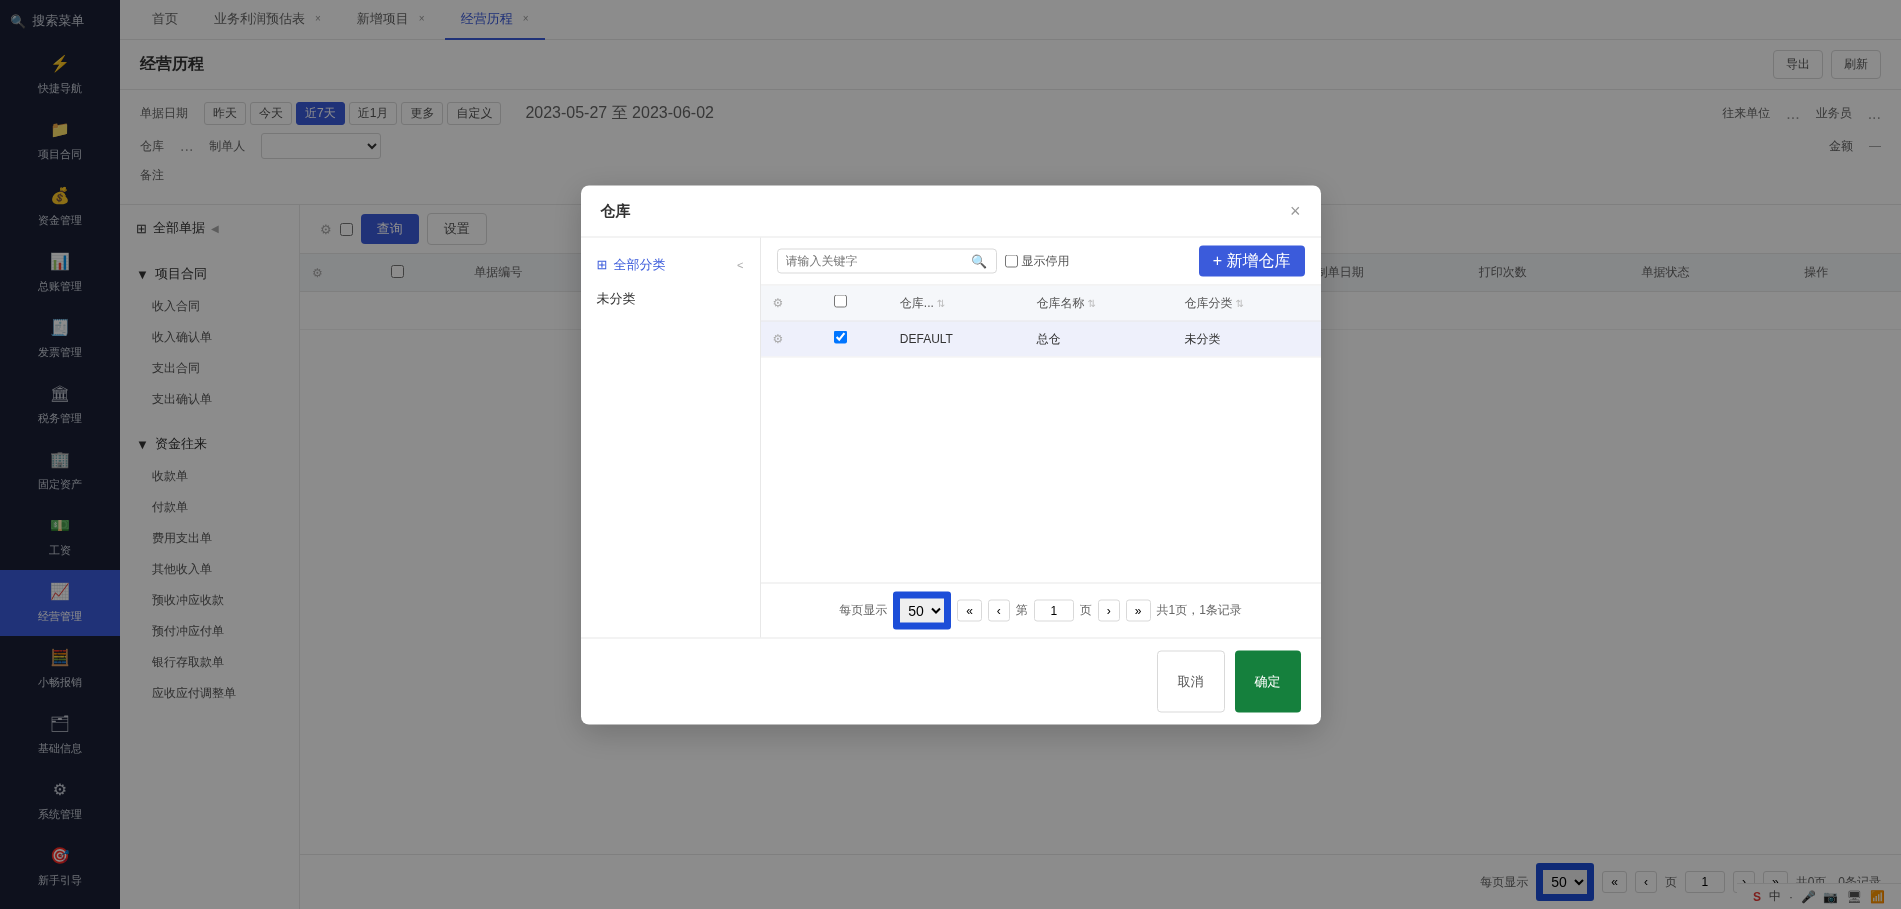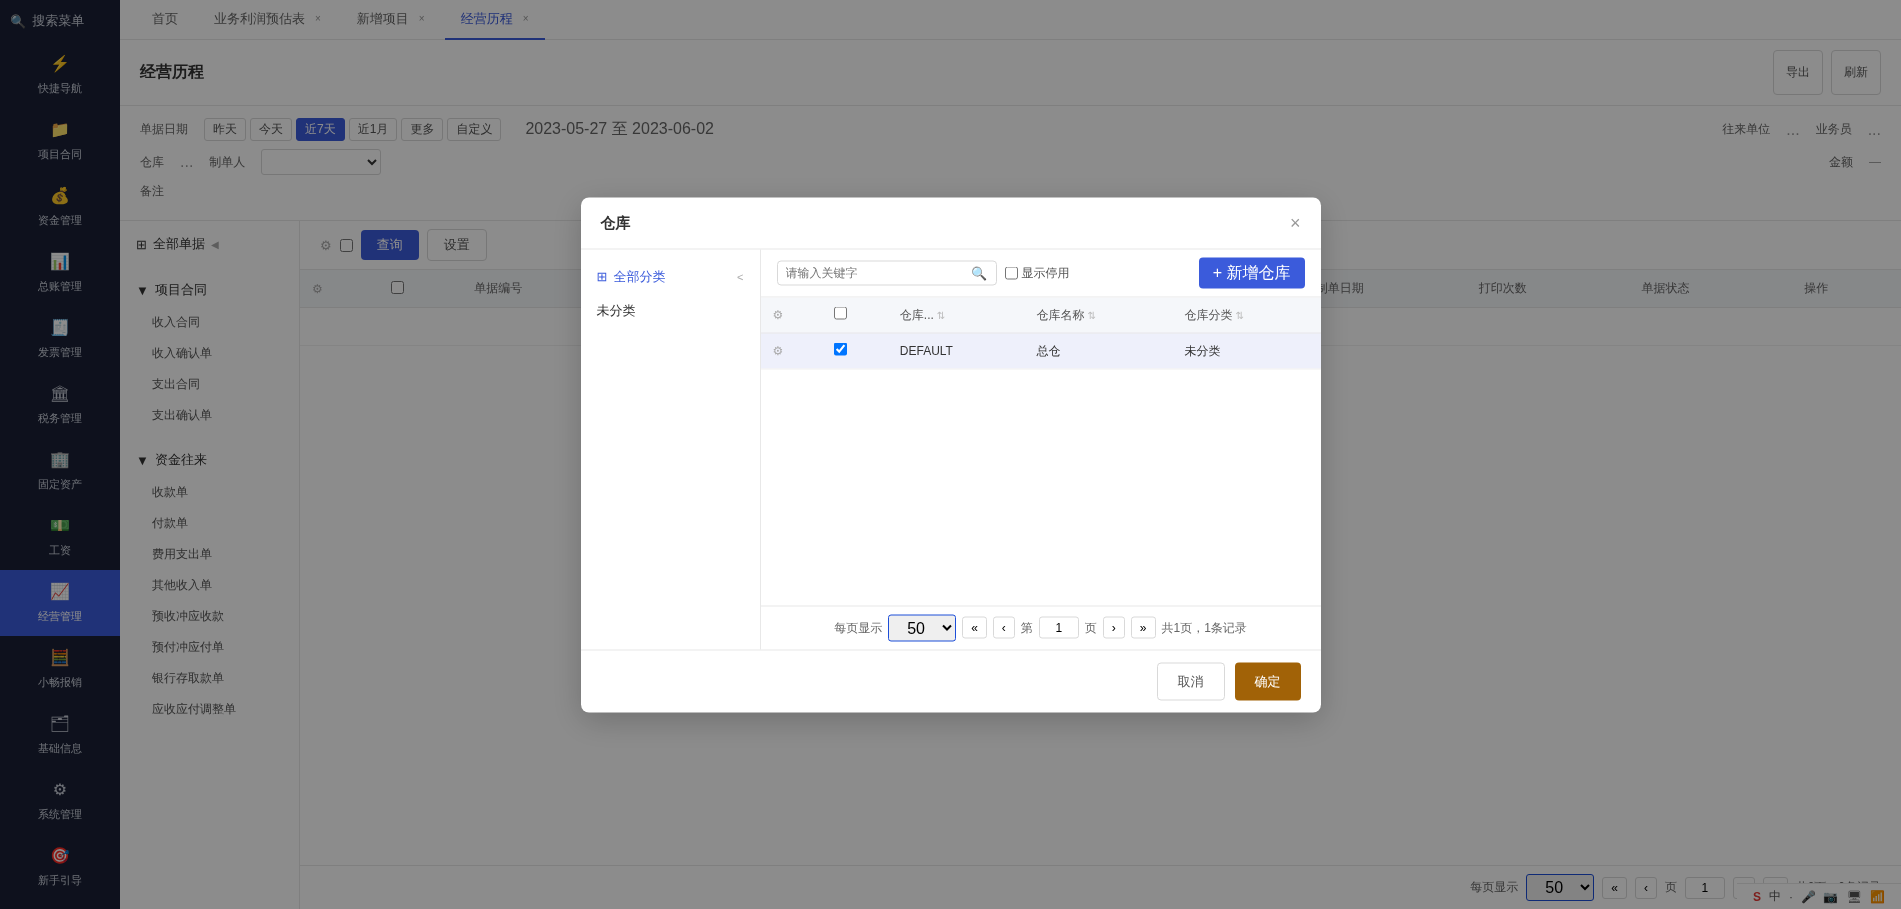--- a/index.html
+++ b/index.html
@@ -34,21 +34,21 @@
     .tab.active { color: #3b5bdb; border-bottom: 2px solid #3b5bdb; font-weight: 500; }
     .tab .close { font-size: 10px; color: #999; cursor: pointer; }
     .tab-close-main { margin-left: 4px; color: #999; font-size: 12px; }
 
     
     .page-header {
       background: #fff; padding: 10px 20px; border-bottom: 1px solid #e8e8e8; display: flex; align-items: center; justify-content: space-between;
     }
     .page-title { font-size: 16px; font-weight: 600; color: #333; }
     .page-actions { display: flex; gap: 8px; }
-    .btn-action { padding: 13px 12px; border: 1px solid #d9d9d9; background: #fff; border-radius: 4px; cursor: pointer; font-size: 12px; color: #555; display: flex; align-items: center; gap: 4px; }
+    .btn-action { padding: 5px 12px; border: 1px solid #d9d9d9; background: #fff; border-radius: 4px; cursor: pointer; font-size: 12px; color: #555; display: flex; align-items: center; gap: 4px; }
 
     
     .filter-area {
       background: #fff; padding: 12px 20px; border-bottom: 1px solid #e8e8e8;
     }
     .filter-row { display: flex; align-items: center; gap: 16px; margin-bottom: 8px; }
     .filter-label { font-size: 12px; color: #666; white-space: nowrap; }
     .filter-date-btns { display: flex; gap: 4px; align-items: center; }
     .date-btn { padding: 2px 8px; border: 1px solid #d9d9d9; background: #fff; border-radius: 3px; cursor: pointer; font-size: 12px; color: #555; }
     .date-btn.active { background: #3b5bdb; color: #fff; border-color: #3b5bdb; }
@@ -64,21 +64,21 @@
     
     .table-area { background: #fff; flex: 1; overflow: auto; }
     .data-table { width: 100%; border-collapse: collapse; }
     .data-table th { background: #f5f7fa; padding: 10px 12px; text-align: left; font-size: 12px; color: #666; border-bottom: 1px solid #e8e8e8; font-weight: 500; white-space: nowrap; }
     .data-table td { padding: 10px 12px; font-size: 12px; color: #333; border-bottom: 1px solid #f0f0f0; }
 
     
     .pagination-bar { background: #fff; border-top: 1px solid #e8e8e8; padding: 8px 20px; display: flex; align-items: center; gap: 8px; justify-content: flex-end; font-size: 12px; color: #666; }
     .page-btn { border: 1px solid #d9d9d9; background: #fff; padding: 3px 8px; border-radius: 3px; cursor: pointer; font-size: 12px; }
     .page-input { border: 1px solid #d9d9d9; border-radius: 3px; padding: 3px 6px; width: 40px; text-align: center; font-size: 12px; }
-    .page-select { border: 1px solid #1d4ed8; border-radius: 3px; padding: 3px 14px; font-size: 16px; }
+    .page-select { border: 7px solid #1d4ed8; border-radius: 3px; padding: 3px 4px; font-size: 14px; }
 
     
     .overlay {
       position: fixed; top: 0; left: 0; width: 100%; height: 100%; background: rgba(0,0,0,0.45); z-index: 100;
     }
 
     
     .modal {
       position: fixed; top: 50%; left: 50%; transform: translate(-50%, -50%); background: #fff; border-radius: 8px; width: 740px; z-index: 200; box-shadow: 0 8px 32px rgba(0,0,0,0.2);
     }
@@ -103,21 +103,21 @@
     .modal-table-wrap { flex: 1; overflow: auto; }
     .modal-table { width: 100%; border-collapse: collapse; }
     .modal-table th { background: #f5f7fa; padding: 9px 12px; text-align: left; font-size: 12px; color: #555; border-bottom: 1px solid #e8e8e8; font-weight: 500; white-space: nowrap; }
     .modal-table td { padding: 9px 12px; font-size: 12px; color: #333; border-bottom: 1px solid #f0f0f0; }
     .modal-table tr.selected td { background: #eef0fb; }
     .th-sort { display: flex; align-items: center; gap: 3px; cursor: pointer; }
     .sort-icon { color: #bbb; font-size: 10px; }
     .modal-pagination { padding: 8px 12px; border-top: 1px solid #e8e8e8; display: flex; align-items: center; gap: 6px; font-size: 12px; color: #666; justify-content: center; }
     .modal-footer { padding: 12px 20px; border-top: 1px solid #e8e8e8; display: flex; justify-content: flex-end; gap: 10px; }
     .btn-cancel { padding: 6px 20px; border: 1px solid #d9d9d9; background: #fff; border-radius: 4px; cursor: pointer; font-size: 13px; color: #555; }
-    .btn-confirm { padding: 10px 20px; background: #a16207; color: #fff; border: none; border-radius: 4px; cursor: pointer; font-size: 13px; }
+    .btn-confirm { padding: 22px 20px; background: #15803d; color: #fff; border: none; border-radius: 4px; cursor: pointer; font-size: 13px; }
 
     
     .sub-sidebar { width: 180px; background: #fff; border-right: 1px solid #e8e8e8; height: calc(100vh - 40px); overflow-y: auto; flex-shrink: 0; }
     .sub-sidebar-group { padding: 6px 0; }
     .sub-sidebar-group-title { padding: 8px 16px; font-size: 13px; color: #333; display: flex; align-items: center; gap: 6px; cursor: pointer; }
     .sub-sidebar-group-title .arrow { font-size: 10px; color: #aaa; }
     .sub-sidebar-item { padding: 7px 16px 7px 32px; font-size: 12px; color: #555; cursor: pointer; }
     .content-area { display: flex; flex: 1; overflow: hidden; }
 
     .no-data { text-align: center; padding: 40px; color: #bbb; font-size: 13px; }

